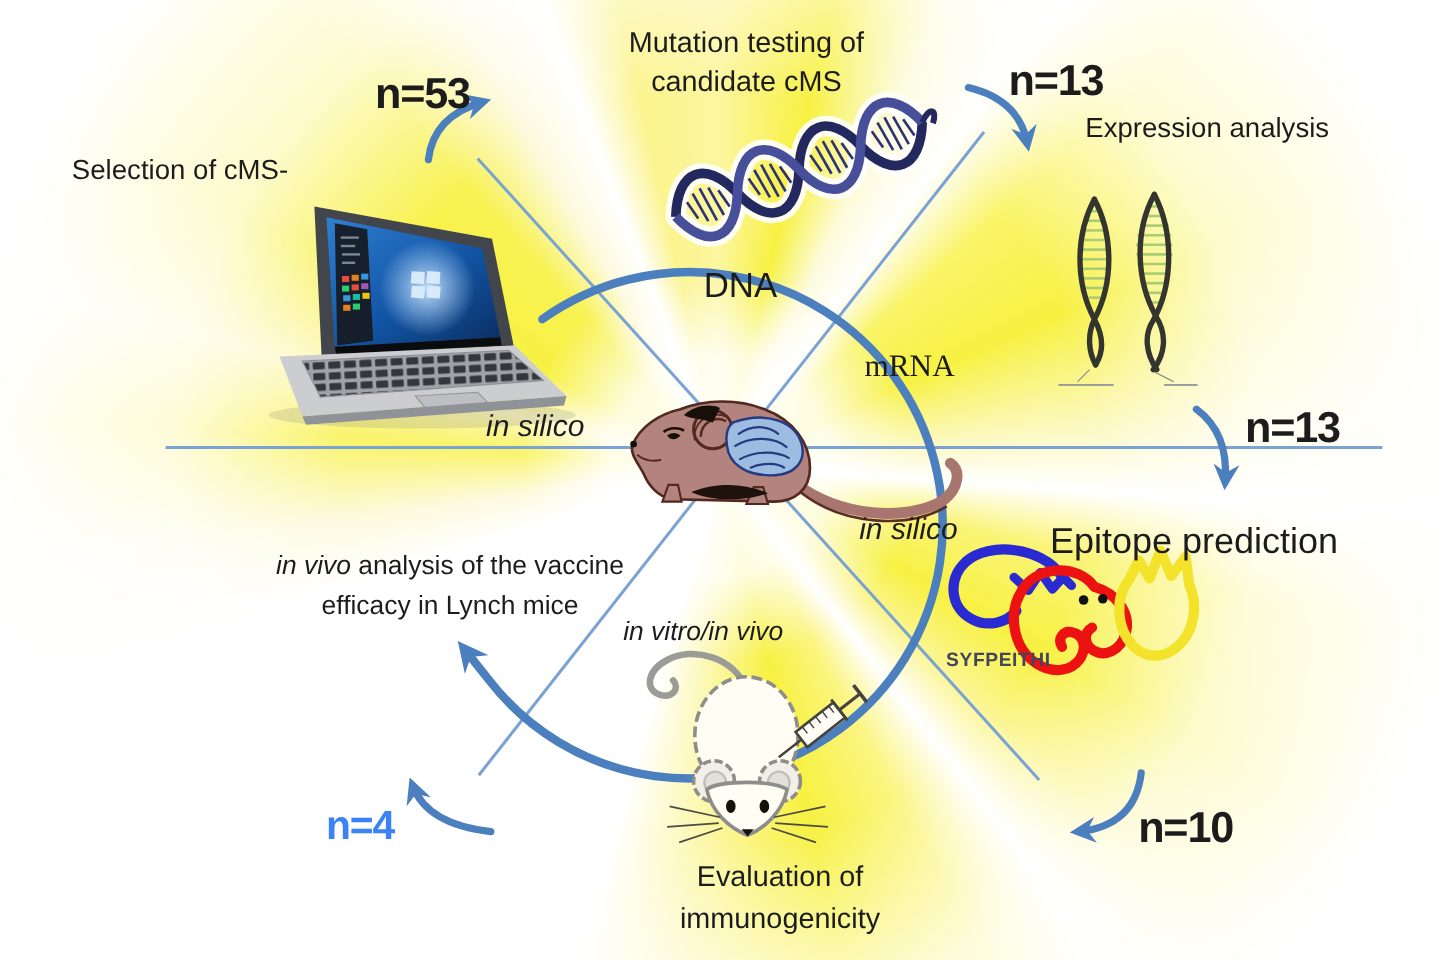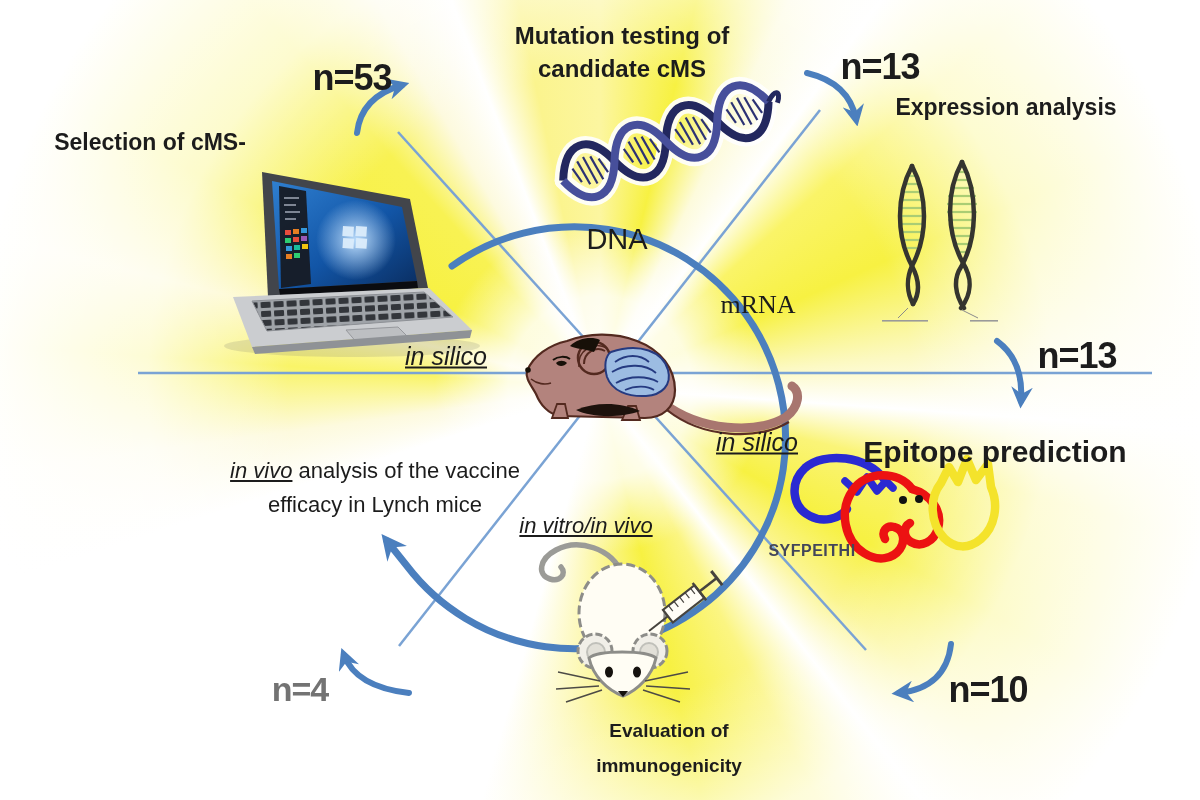--- a/index.html
+++ b/index.html
@@ -10,24 +10,24 @@
       radial-gradient(circle 230px at 600px 388px, rgba(255,255,255,.97), rgba(255,255,255,.82) 40%, rgba(255,255,255,0) 72%),
       radial-gradient(circle 780px at 600px 388px, rgba(255,255,255,0) 40%, rgba(255,255,255,.72) 58%, #ffffff 80%),
       conic-gradient(from 0deg at 600px 388px,
         #fcf6a0 0deg,#f7f142 14deg,#fdfbdc 26deg,#ffffff 36deg,#faf468 48deg,
         #f7f142 66deg,#fcf9c2 84deg,#ffffff 94deg,#faf478 104deg,#f7f142 120deg,
         #fbf58e 132deg,#ffffff 142deg,#fbf582 152deg,#f7f142 166deg,#fcf7a8 182deg,
         #ffffff 196deg,#ffffff 252deg,#fdfade 262deg,#f9f468 274deg,#fdf8c4 284deg,
         #f7f142 298deg,#f8f253 318deg,#fdfade 330deg,#ffffff 339deg,#fbf48e 348deg,#fcf6a0 360deg);}
   svg.layer{position:absolute;left:0;top:0;}
   .lbl{position:absolute;transform:translate(-50%,-50%);white-space:nowrap;text-align:center;}
-  .bold{font-weight:700;}
+  .bold{font-weight:400;}
   .num{font-weight:700;font-size:36px;letter-spacing:-1px;}
-  .red{color:#737373;}
-  .it{font-style:italic;font-weight:400;text-decoration:underline;}
+  .red{color:#3b82f6;}
+  .it{font-style:italic;font-weight:400;}
   .tool{font-weight:700;font-size:16px;color:#43465a;letter-spacing:.5px;}
 </style>
 </head>
 <body>
 
 <div id="stage">
   <div class="bg"></div>
 
   <svg class="layer" width="1200" height="800" viewBox="0 0 1200 800">
     <defs>
@@ -251,21 +251,21 @@
 
   <div class="lbl bold" style="left:622px;top:52px;font-size:24px;line-height:33px;">
     <div>Mutation testing of</div>
     <div>candidate cMS</div>
   </div>
 
   <div class="lbl bold" style="left:1006px;top:107px;font-size:23px;">Expression analysis</div>
 
   <div class="lbl bold" style="left:995px;top:452px;font-size:30px;">Epitope prediction</div>
 
-  <div class="lbl bold" style="left:669px;top:748px;font-size:19px;line-height:35px;">
+  <div class="lbl bold" style="left:650px;top:748px;font-size:24px;line-height:35px;">
     <div>Evaluation of</div>
     <div>immunogenicity</div>
   </div>
 
   <div class="lbl" style="left:375px;top:488px;font-size:22px;line-height:34px;">
     <div><span class="it">in vivo</span><span> analysis of the vaccine</span></div>
     <div>efficacy in Lynch mice</div>
   </div>
 
   <div class="lbl num" style="left:352px;top:78px;">n=53</div>
@@ -273,14 +273,14 @@
   <div class="lbl num" style="left:1077px;top:356px;">n=13</div>
   <div class="lbl num" style="left:988px;top:690px;">n=10</div>
   <div class="lbl num red" style="left:300px;top:689px;font-size:34px;">n=4</div>
 
   <div class="lbl" style="left:617px;top:239px;font-size:29px;">DNA</div>
   <div class="lbl" style="left:758px;top:305px;font-size:26px;font-family:Liberation Serif, serif;">mRNA</div>
   <div class="lbl it" style="left:446px;top:356px;font-size:25px;">in silico</div>
   <div class="lbl it" style="left:757px;top:442px;font-size:25px;">in silico</div>
   <div class="lbl it" style="left:586px;top:526px;font-size:22px;">in vitro/in vivo</div>
 
-  <div class="lbl tool" style="left:812px;top:551px;">SYFPEITHI</div>
+  <div class="lbl tool" style="left:832px;top:551px;">SYFPEITHI</div>
 </div>
 
 </body></html>

